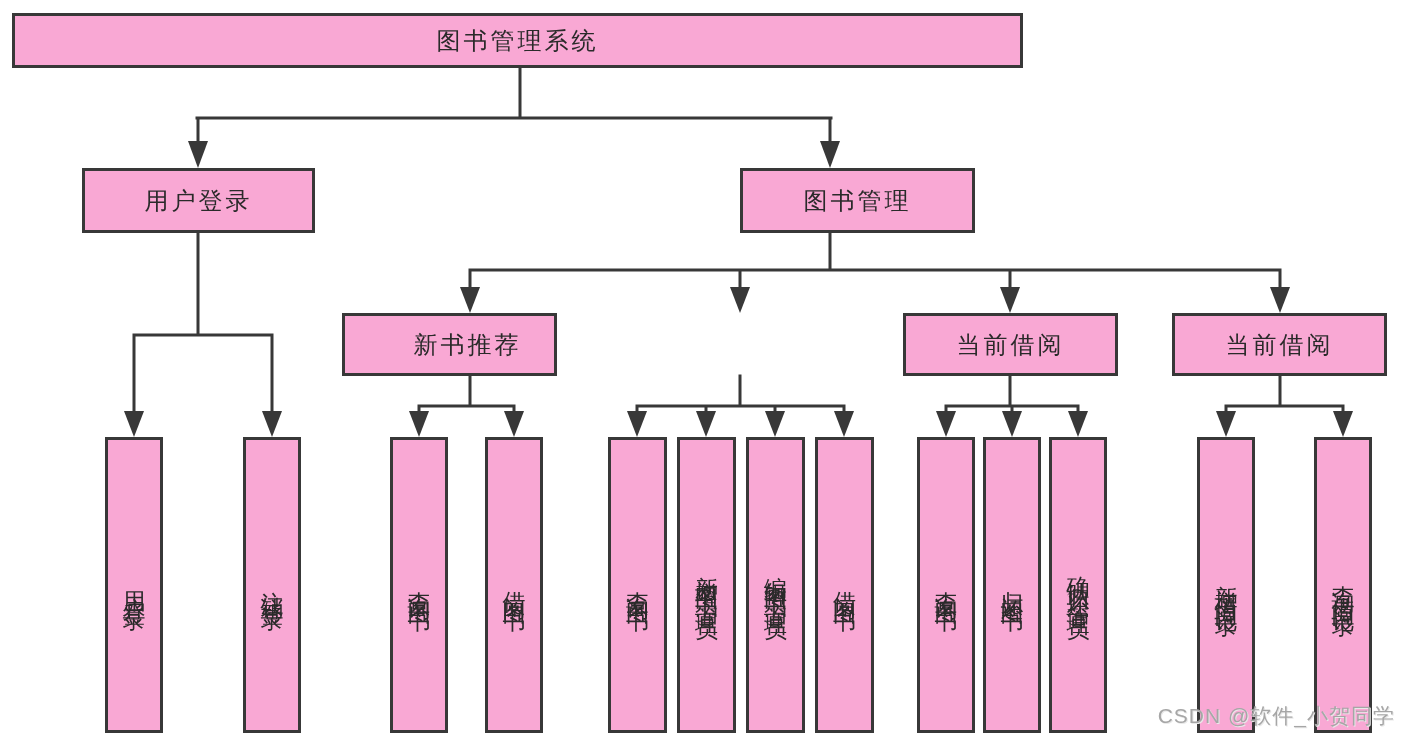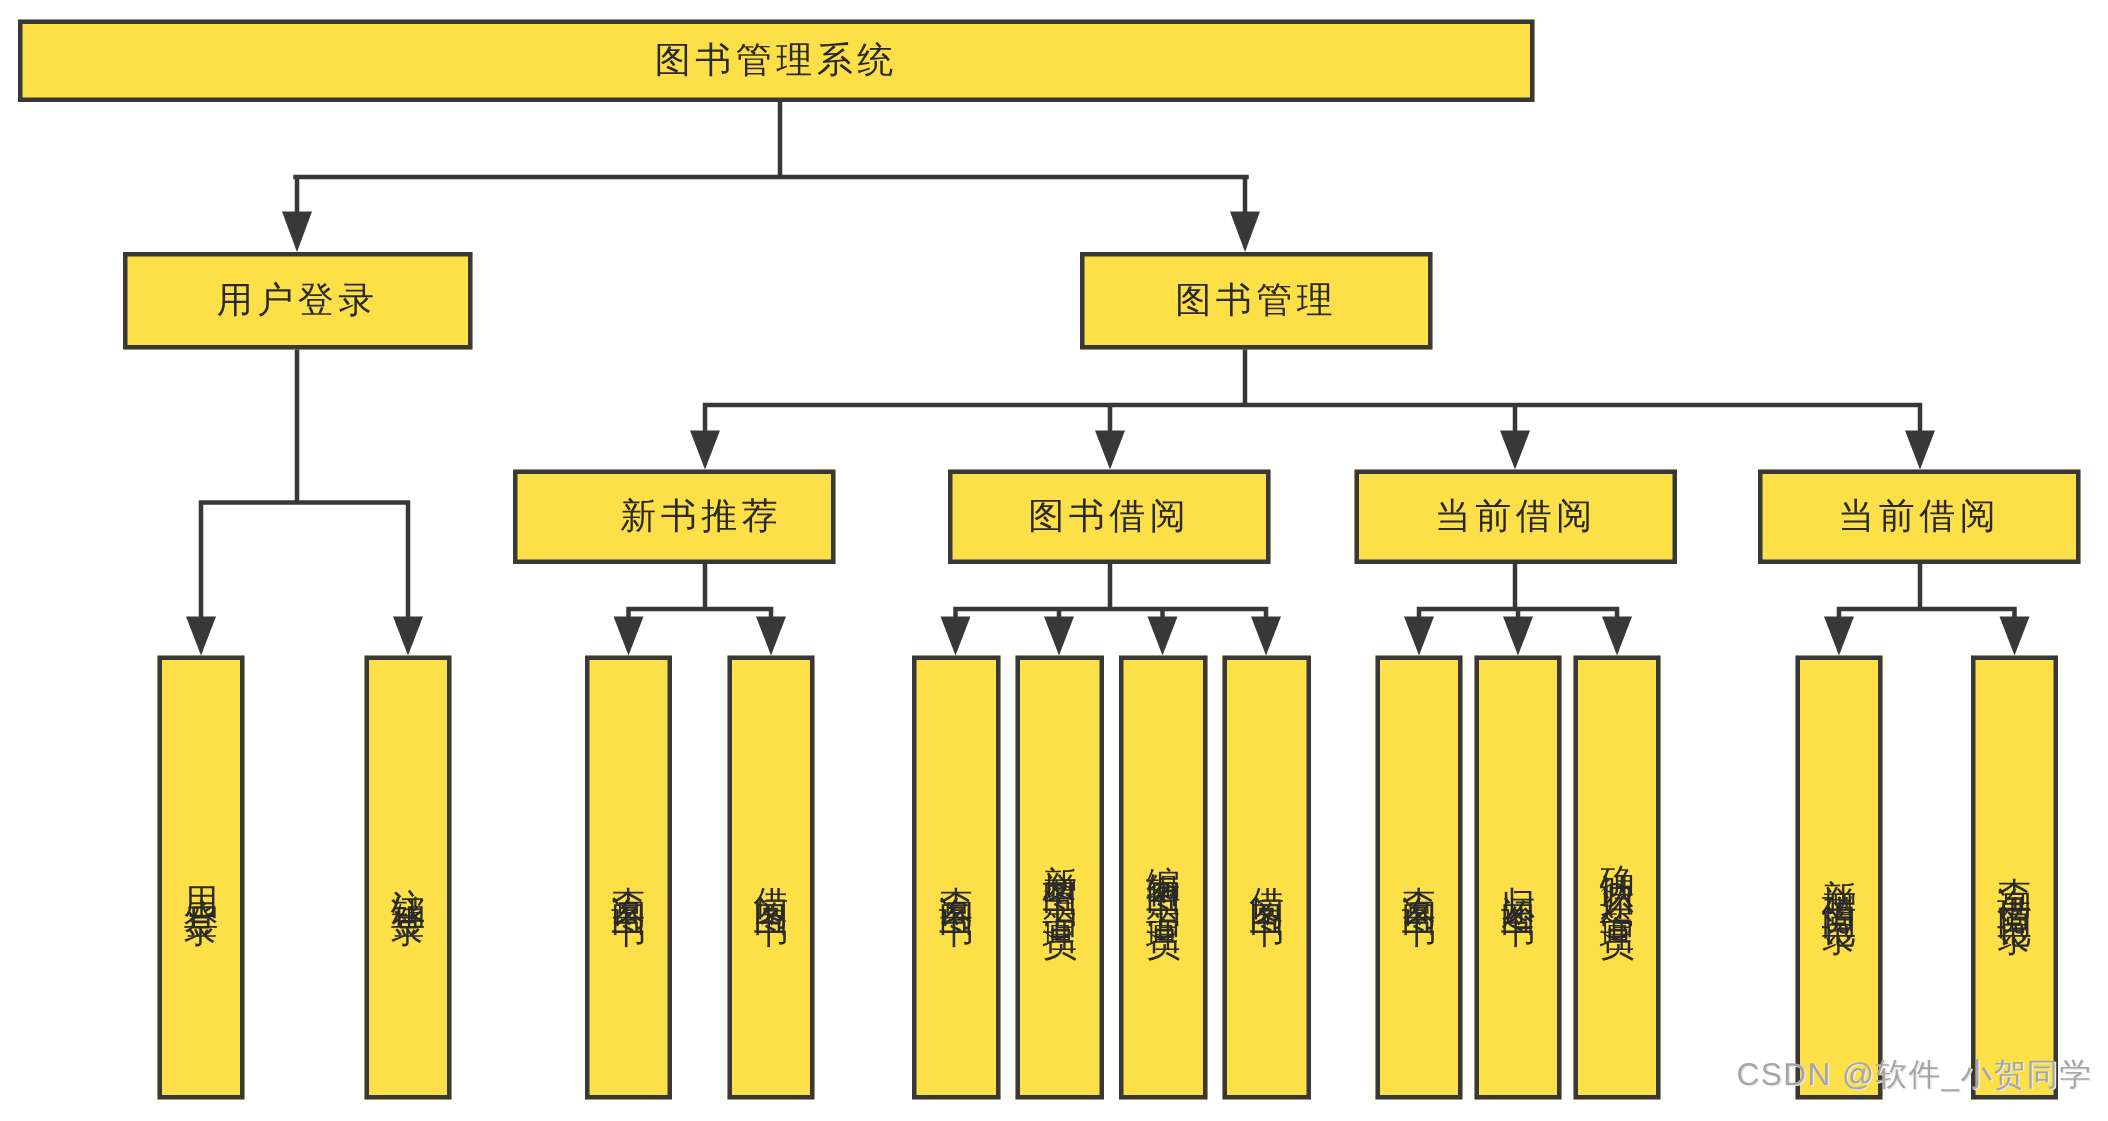--- a/index.html
+++ b/index.html
@@ -8,21 +8,21 @@
     position:relative;
     width:1405px;
     height:747px;
     background:#ffffff;
     font-family:"Liberation Sans", sans-serif;
     overflow:hidden;
   }
   .wires { position:absolute; left:0; top:0; width:1405px; height:747px; }
   .box {
     position:absolute;
-    background:#fde047;
+    background:#f9a8d4;
     border:3px solid #383838;
     display:flex;
     align-items:center;
     justify-content:center;
     color:#2a2a2a;
     font-size:24px;
     letter-spacing:3px;
     line-height:1;
     white-space:nowrap;
   }
@@ -94,24 +94,23 @@
       <polygon points="1002,411 1022,411 1012,437"></polygon>
       <polygon points="1068,411 1088,411 1078,437"></polygon>
       <polygon points="1216,411 1236,411 1226,437"></polygon>
       <polygon points="1333,411 1353,411 1343,437"></polygon>
     </g>
   </svg>
 
   <div class="box root">图书管理系统</div>
 
   <div class="box lvl2" style="left:82px; width:233px;">用户登录</div>
-  <div class="box lvl2" style="left:720px; width:235px;">图书管理</div>
+  <div class="box lvl2" style="left:740px; width:235px;">图书管理</div>
 
   <div class="box lvl3" style="left:342px;padding-left:36px;">新书推荐</div>
-  <div class="box lvl3" style="left:632px;">图书借阅</div>
   <div class="box lvl3" style="left:903px;">当前借阅</div>
   <div class="box lvl3" style="left:1172px;">当前借阅</div>
 
   <div class="box leaf" style="left:105px;">
       <span class="vtext">用户登录</span>
     </div>
   <div class="box leaf" style="left:243px;">
       <span class="vtext">注销登录</span>
     </div>
 

